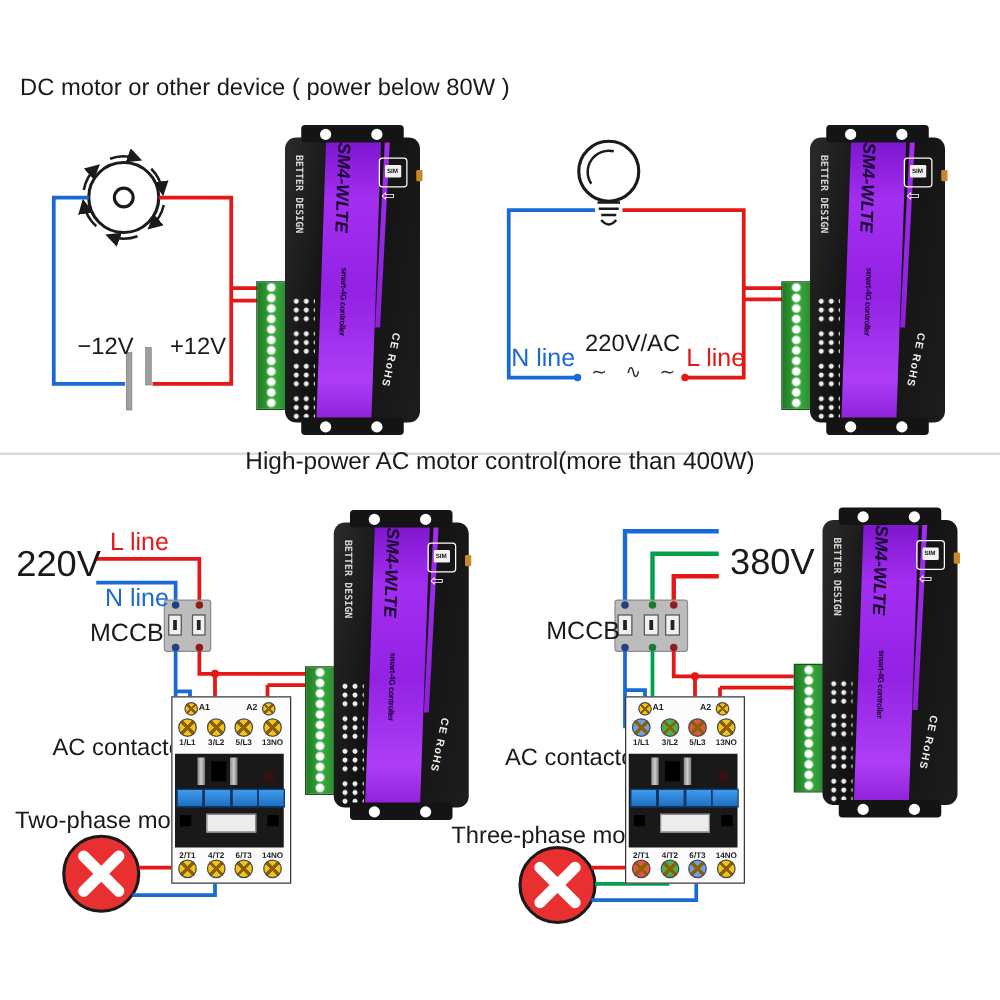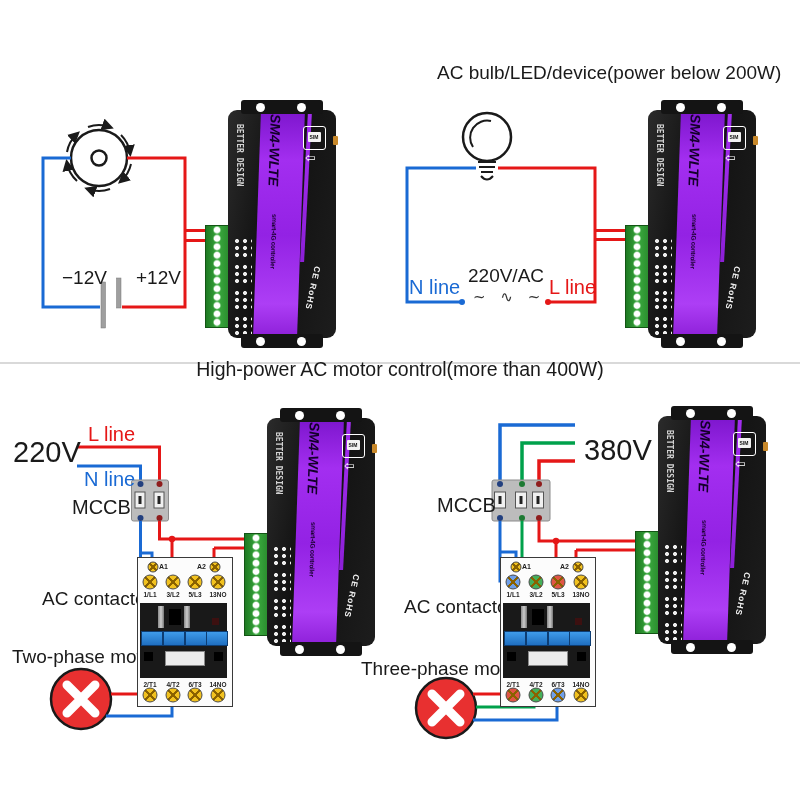--- a/index.html
+++ b/index.html
@@ -166,21 +166,21 @@
       <g>
         <circle cx="446" cy="708" r="30" fill="#e83030" stroke="#1a1a1a" stroke-width="2.5"></circle>
         <path d="M432,694 L460,722 M460,694 L432,722" stroke="#ffffff" stroke-width="9" stroke-linecap="round"></path>
       </g>
       <path d="M473,694 H505" stroke="#e51717" stroke-width="3"></path>
       <path d="M476,707 H534 V701" stroke="#00a14b" stroke-width="3"></path>
       <path d="M473,720 H557 V701" stroke="#1a6ad4" stroke-width="3"></path>
     </g>
   </svg>
 
-  <div class="lbl" style="left:437px;top:63px;font-size:19px;">AC  bulb/LED/device(power below 200W)</div>
+  <div class="lbl" style="left:16px;top:61px;font-size:19px;">DC motor or other device ( power below 80W )</div>
 
   <div class="lbl" style="left:62px;top:268px;font-size:19px;">−12V</div>
   <div class="lbl" style="left:136px;top:268px;font-size:19px;">+12V</div>
 
   <div class="lbl blue" style="left:409px;top:277px;font-size:20px;">N line</div>
   <div class="lbl" style="left:468px;top:266px;font-size:19px;">220V/AC</div>
   <div class="lbl" style="left:473px;top:290px;font-size:15px;color:#333;letter-spacing:5px;font-family:'DejaVu Sans',sans-serif;">~ ∿ ~</div>
   <div class="lbl red" style="left:549px;top:277px;font-size:20px;">L line</div>
 
   <div class="divider"></div>

